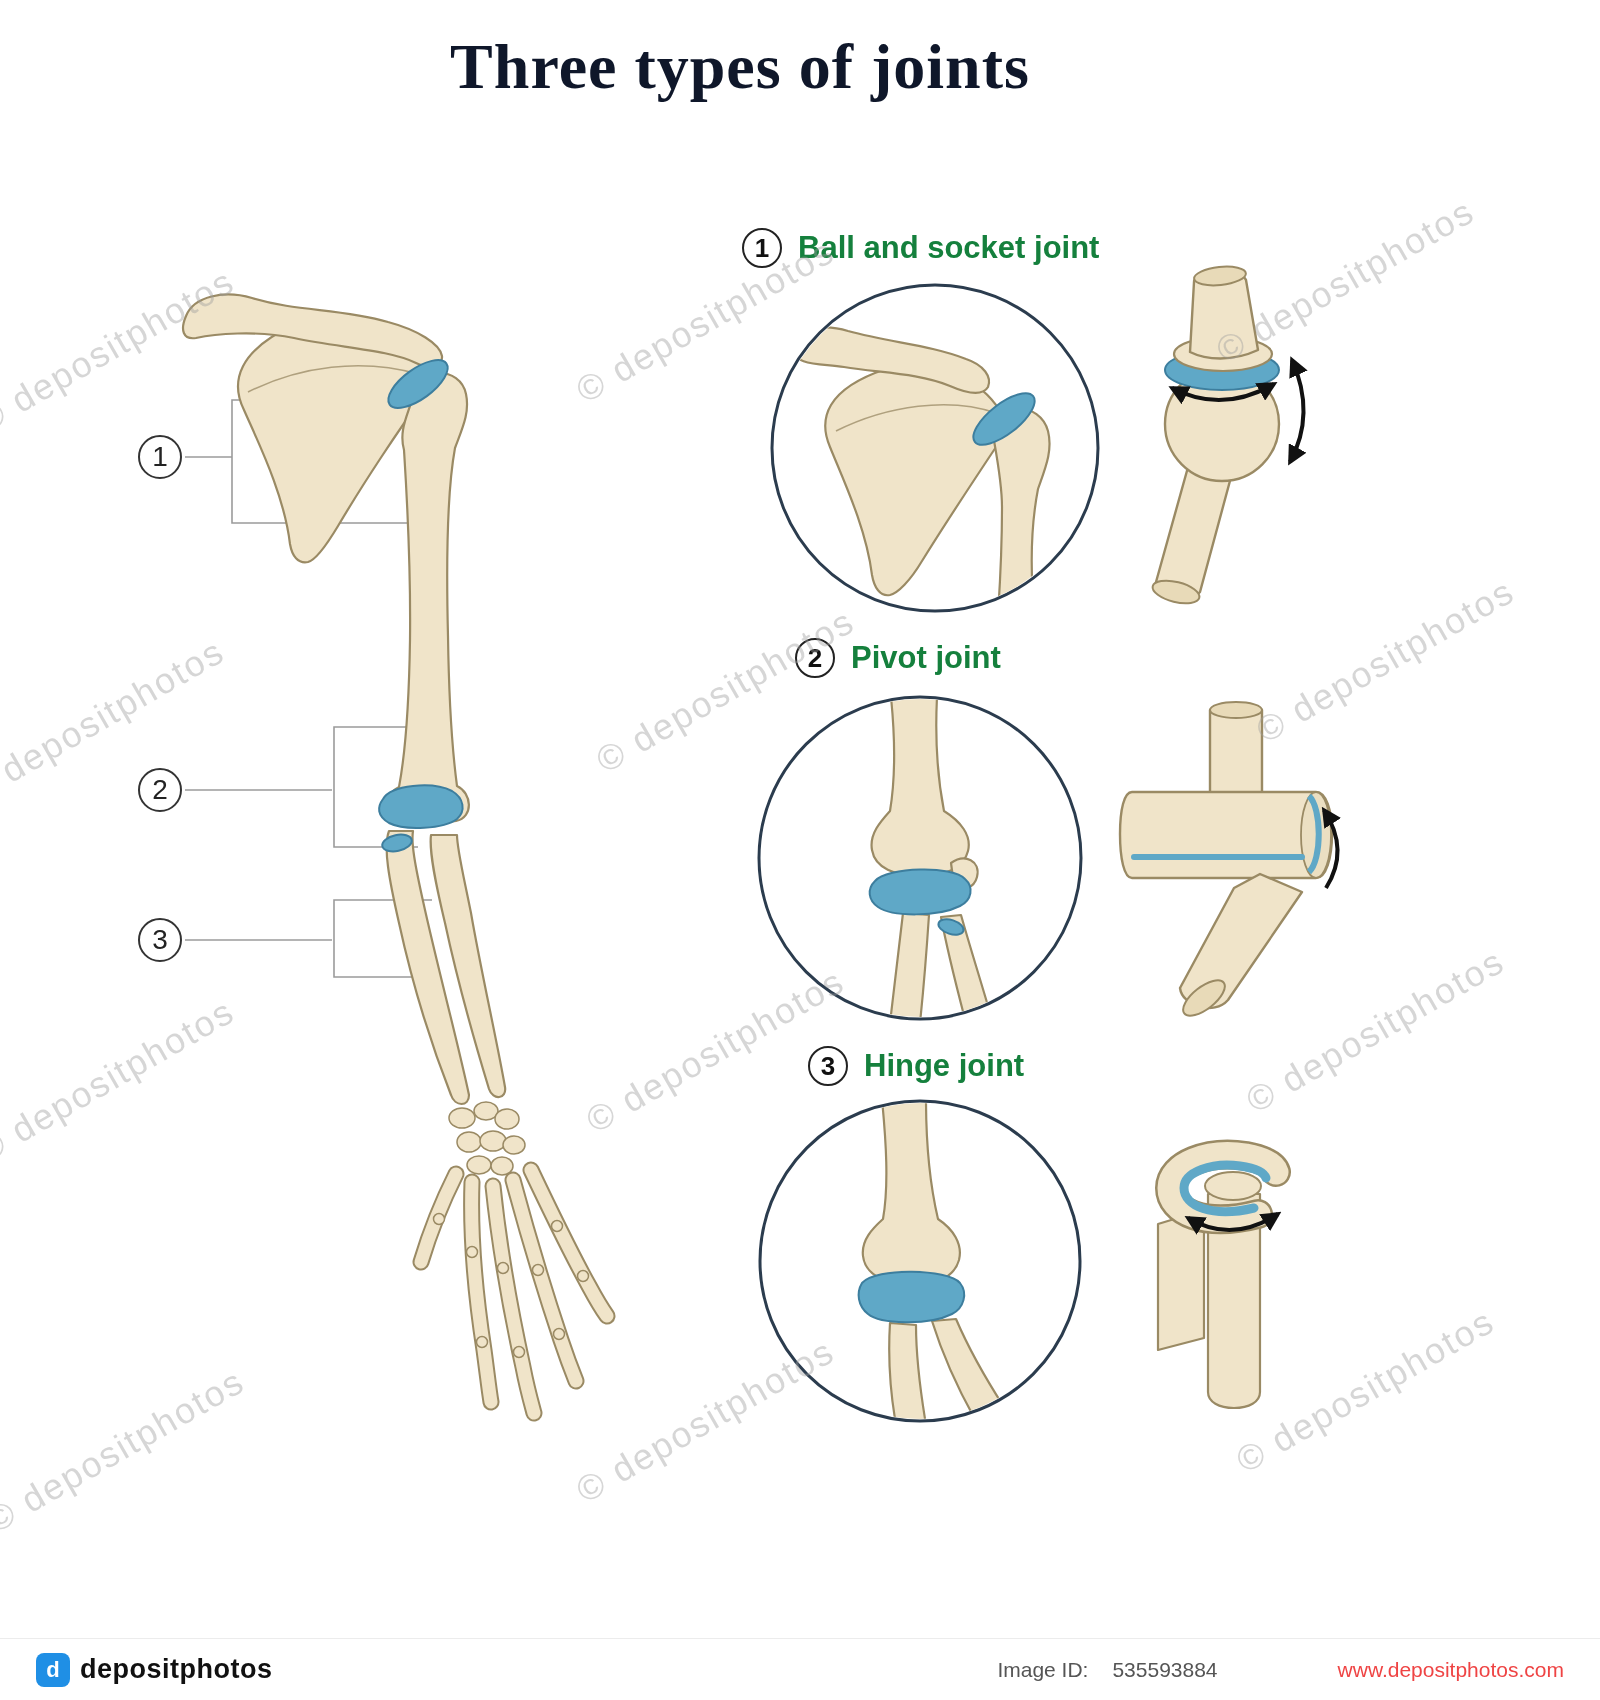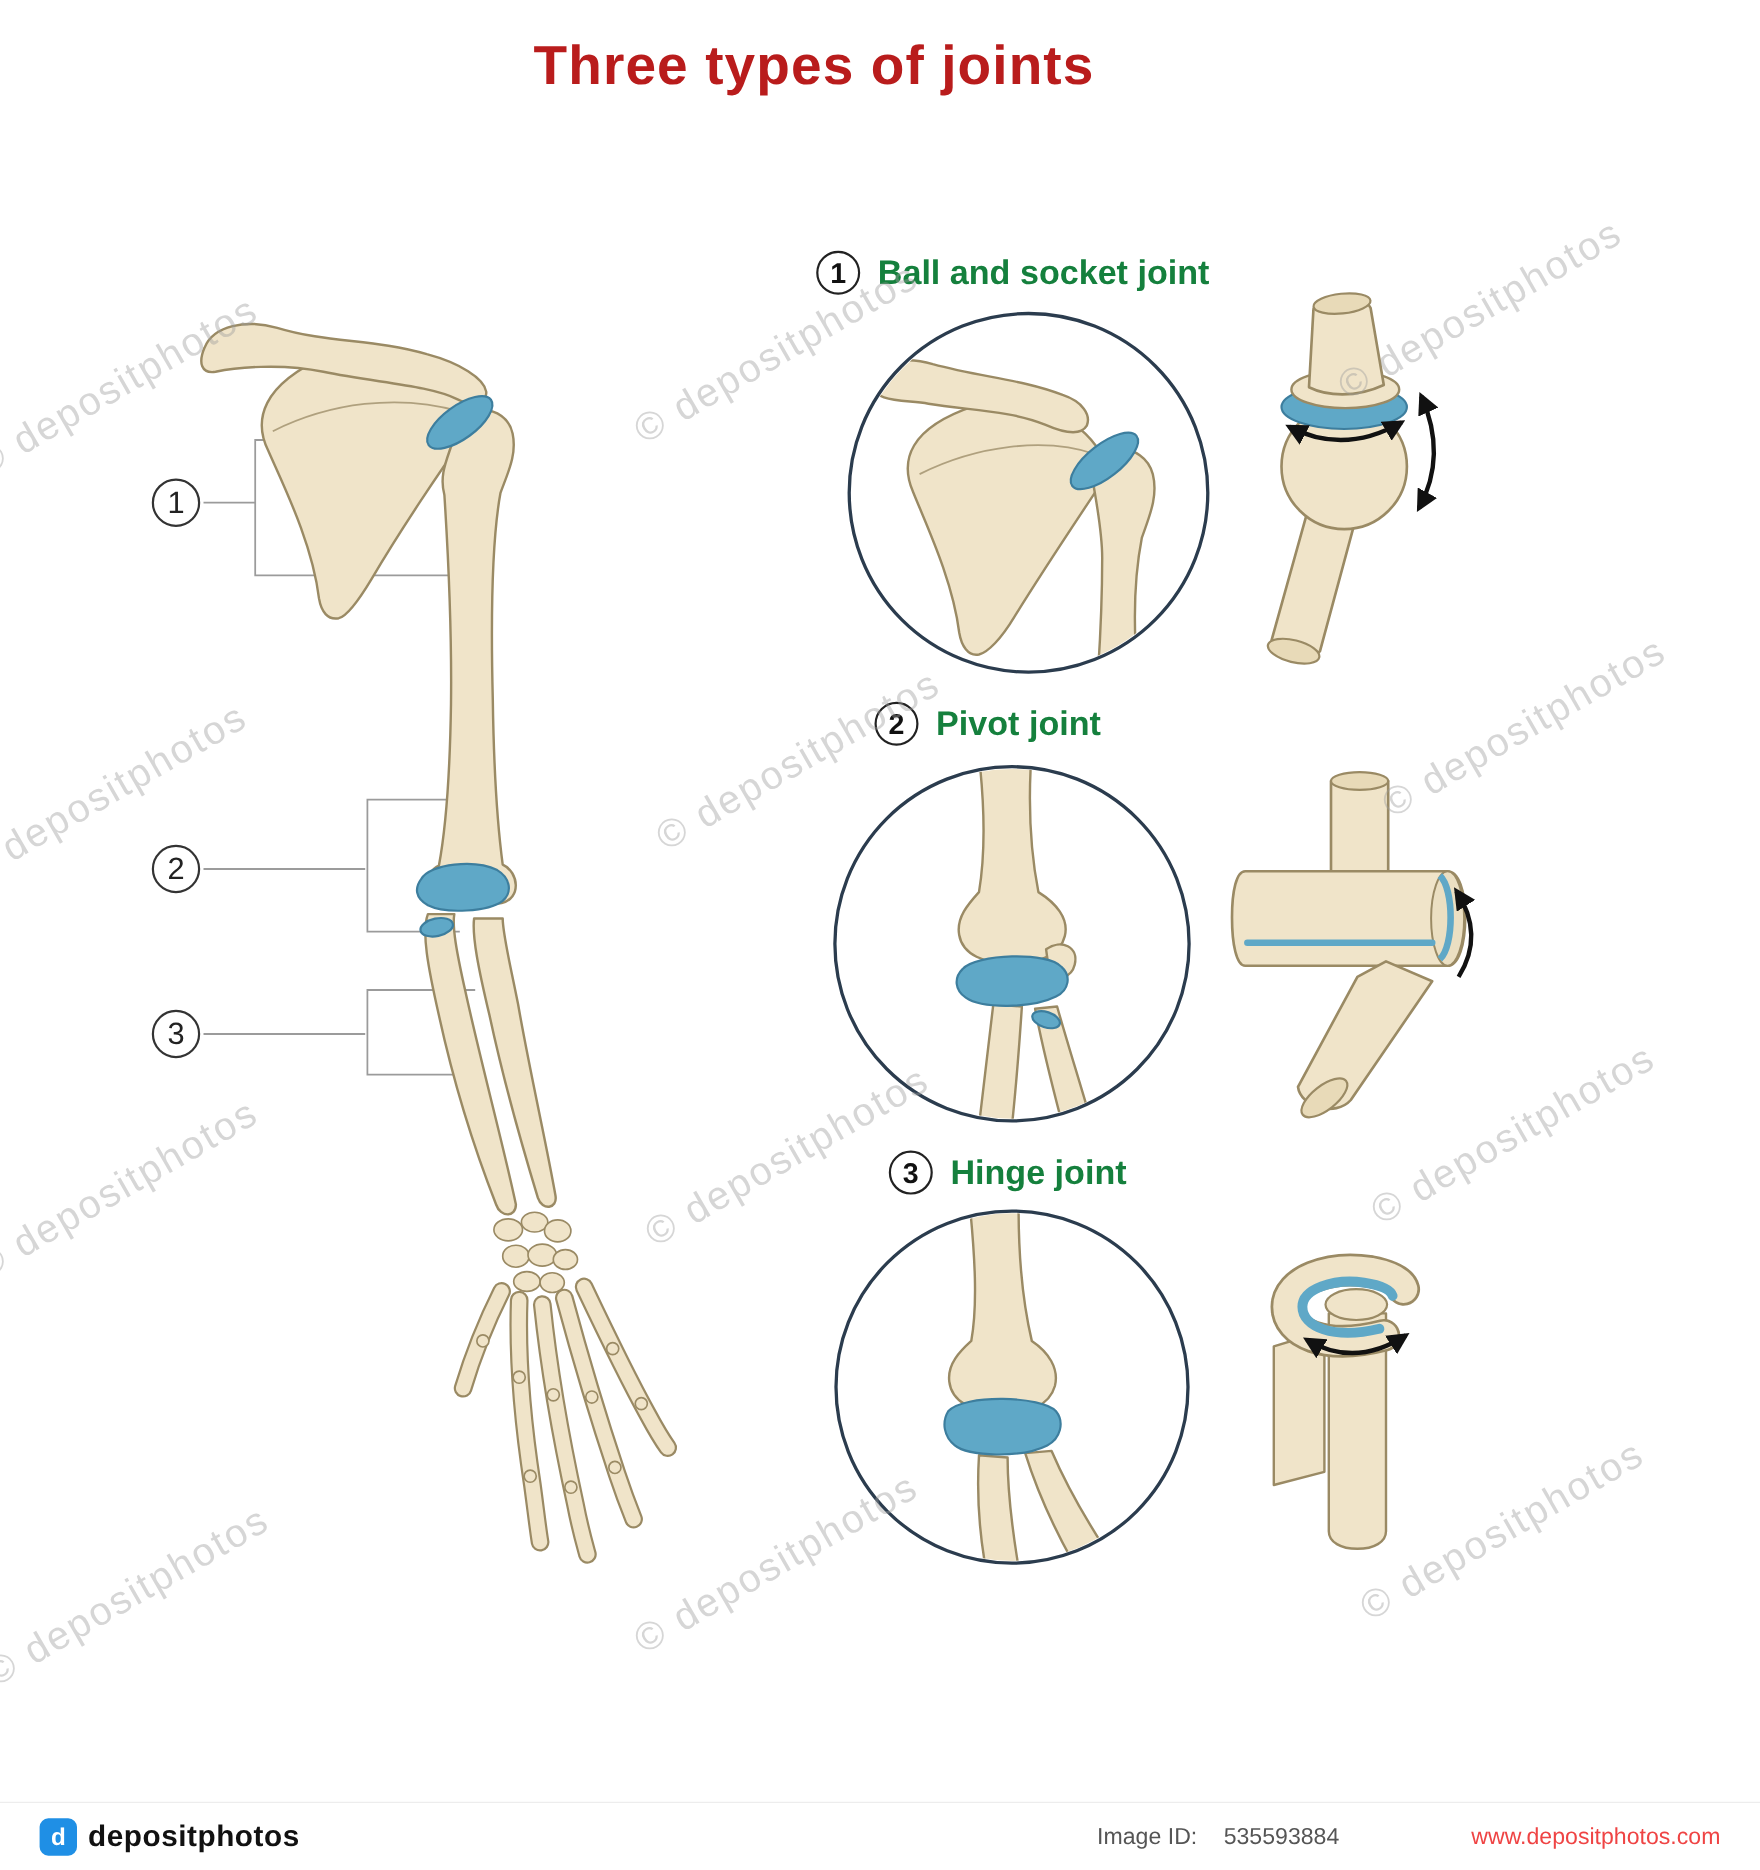--- a/index.html
+++ b/index.html
@@ -5,22 +5,22 @@
   * { margin:0; padding:0; box-sizing:border-box; }
   html,body { width:1600px; height:1700px; background:#ffffff; }
   body { position:relative; overflow:hidden; font-family:"Liberation Sans",sans-serif; }
 
   .stage { position:absolute; inset:0; }
 
   
   .title {
     position:absolute; left:0; top:30px; width:1480px;
     text-align:center;
-    font-family:Liberation Sans, sans-serif;
-    font-weight:700; font-size:50px; color:#b91c1c; letter-spacing:1px;
+    font-family:Liberation Serif, serif;
+    font-weight:700; font-size:64px; color:#0f172a; letter-spacing:1px;
     z-index:2;
   }
 
   
   .wm-layer { position:absolute; inset:0; z-index:5; pointer-events:none; }
   .wm {
     position:absolute; white-space:nowrap;
     font:400 36px "Liberation Sans",sans-serif; letter-spacing:2px;
     color:#9e9e9e; opacity:.42; transform:rotate(-30deg);
   }

